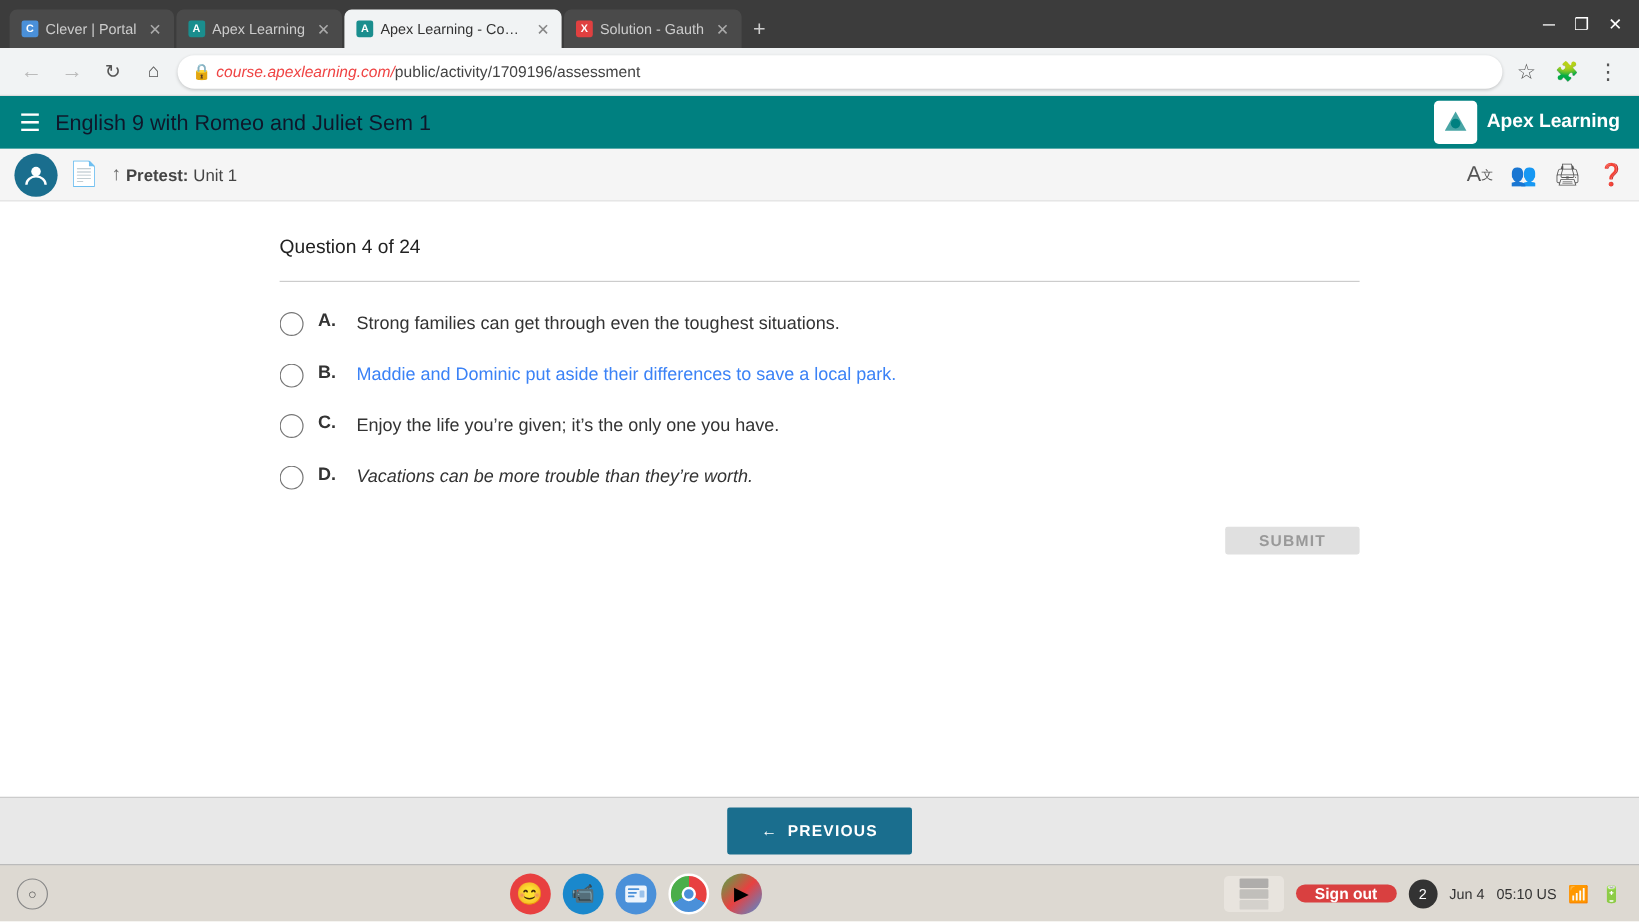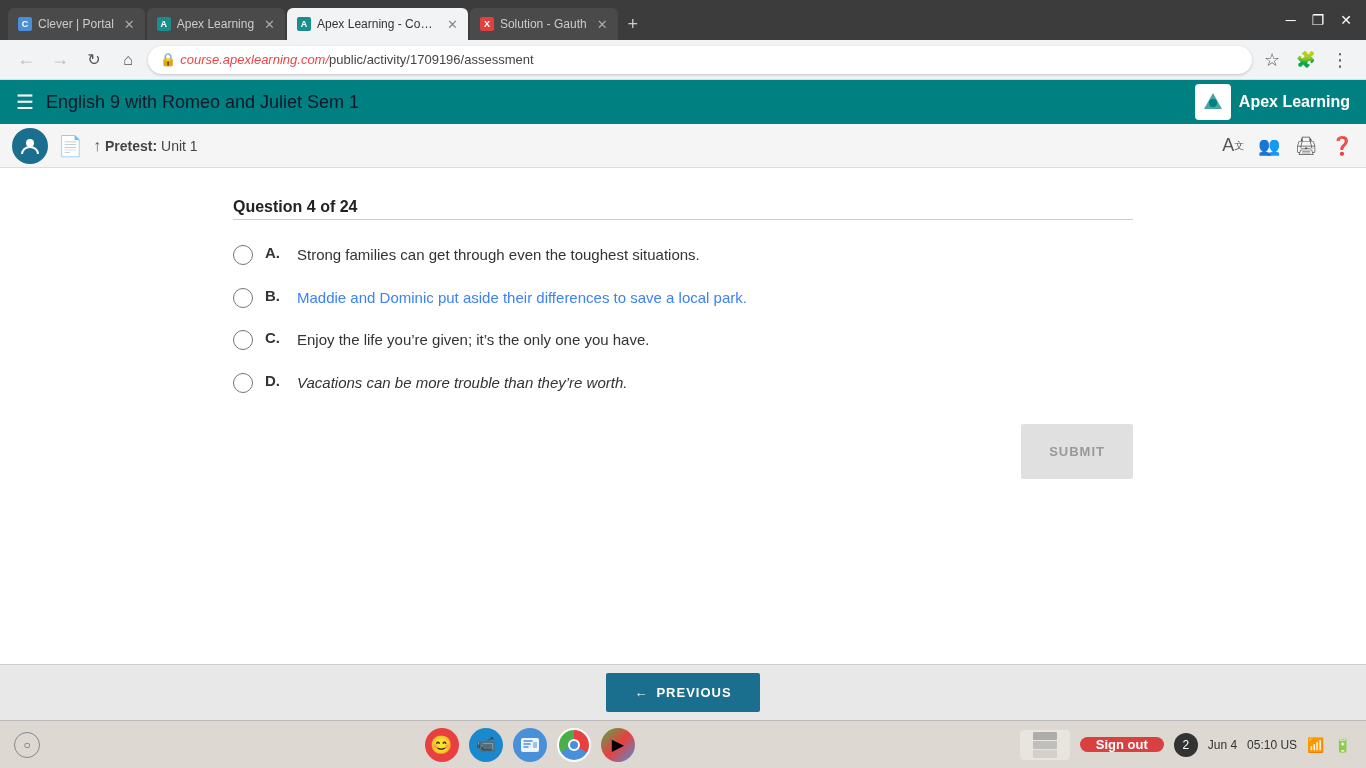--- a/index.html
+++ b/index.html
@@ -95,21 +95,21 @@
   <div style="display:flex;align-items:center;gap:14px;">
     <button style="background:none;border:none;cursor:pointer;color:#555;font-size:18px;display:flex;align-items:center;">A<sub style="font-size:10px;">文</sub></button>
     <button style="background:none;border:none;cursor:pointer;color:#555;font-size:18px;">👥</button>
     <button style="background:none;border:none;cursor:pointer;color:#555;font-size:18px;">🖨</button>
     <button style="background:none;border:none;cursor:pointer;color:#555;font-size:18px;">❓</button>
   </div>
 </div>
 
 <div style="background:#fff;padding:30px 80px 20px 80px;overflow:hidden;">
   <div style="max-width:900px;margin:0 auto;">
-    <div style="font-size:16px;font-weight:bold;color:#222;margin-bottom:3px;">Question 4 of 24</div>
+    <div style="font-size:16px;font-weight:normal;color:#222;margin-bottom:18px;">Question 4 of 24</div>
     <hr style="border:none;border-top:1px solid #ccc;margin-bottom:24px;">
 
     <div style="display:flex;flex-direction:column;gap:20px;margin-bottom:30px;">
 
       <div style="display:flex;align-items:flex-start;gap:12px;cursor:pointer;">
         <input type="radio" name="answer" style="width: 20px; height: 20px; border-radius: 50%; border: 2px solid rgb(136, 136, 136); background: white; flex-shrink: 0; margin-top: 1px; cursor: pointer; accent-color: rgb(26, 142, 142);">
         <span style="font-weight:bold;color:#333;font-size:15px;min-width:20px;">A.</span>
         <span style="font-size:15px;color:#333;line-height:1.5;">Strong families can get through even the toughest situations.</span>
       </div>
 
@@ -126,21 +126,21 @@
       </div>
 
       <div style="display:flex;align-items:flex-start;gap:12px;cursor:pointer;">
         <input type="radio" name="answer" style="width: 20px; height: 20px; border-radius: 50%; flex-shrink: 0; margin-top: 1px; cursor: pointer; accent-color: rgb(26, 142, 142);">
         <span style="font-weight:bold;color:#333;font-size:15px;min-width:20px;">D.</span>
         <span style="font-size:15px;color:#333;line-height:1.5;font-style:italic;">Vacations can be more trouble than they’re worth.</span>
       </div>
     </div>
 
     <div style="display:flex;justify-content:flex-end;margin-top:10px;">
-      <button style="background:#e0e0e0;color:#999;border:none;padding:20px 28px;font-size:13px;font-weight:600;letter-spacing:1px;cursor:pointer;border-radius:2px;">SUBMIT</button>
+      <button style="background:#e0e0e0;color:#999;border:none;padding:4px 28px;font-size:13px;font-weight:600;letter-spacing:1px;cursor:pointer;border-radius:2px;">SUBMIT</button>
     </div>
   </div>
 </div>
 
 <div style="position:absolute;bottom:48px;left:0;right:0;background:#e8e8e8;height:56px;display:flex;align-items:center;justify-content:center;border-top:1px solid #ccc;">
   <button style="background:#1a6e8e;color:white;border:none;padding:12px 28px;font-size:13px;font-weight:600;letter-spacing:1px;cursor:pointer;display:flex;align-items:center;gap:8px;border-radius:2px;">
     <span>←</span>
     <span>PREVIOUS</span>
   </button>
 </div>

